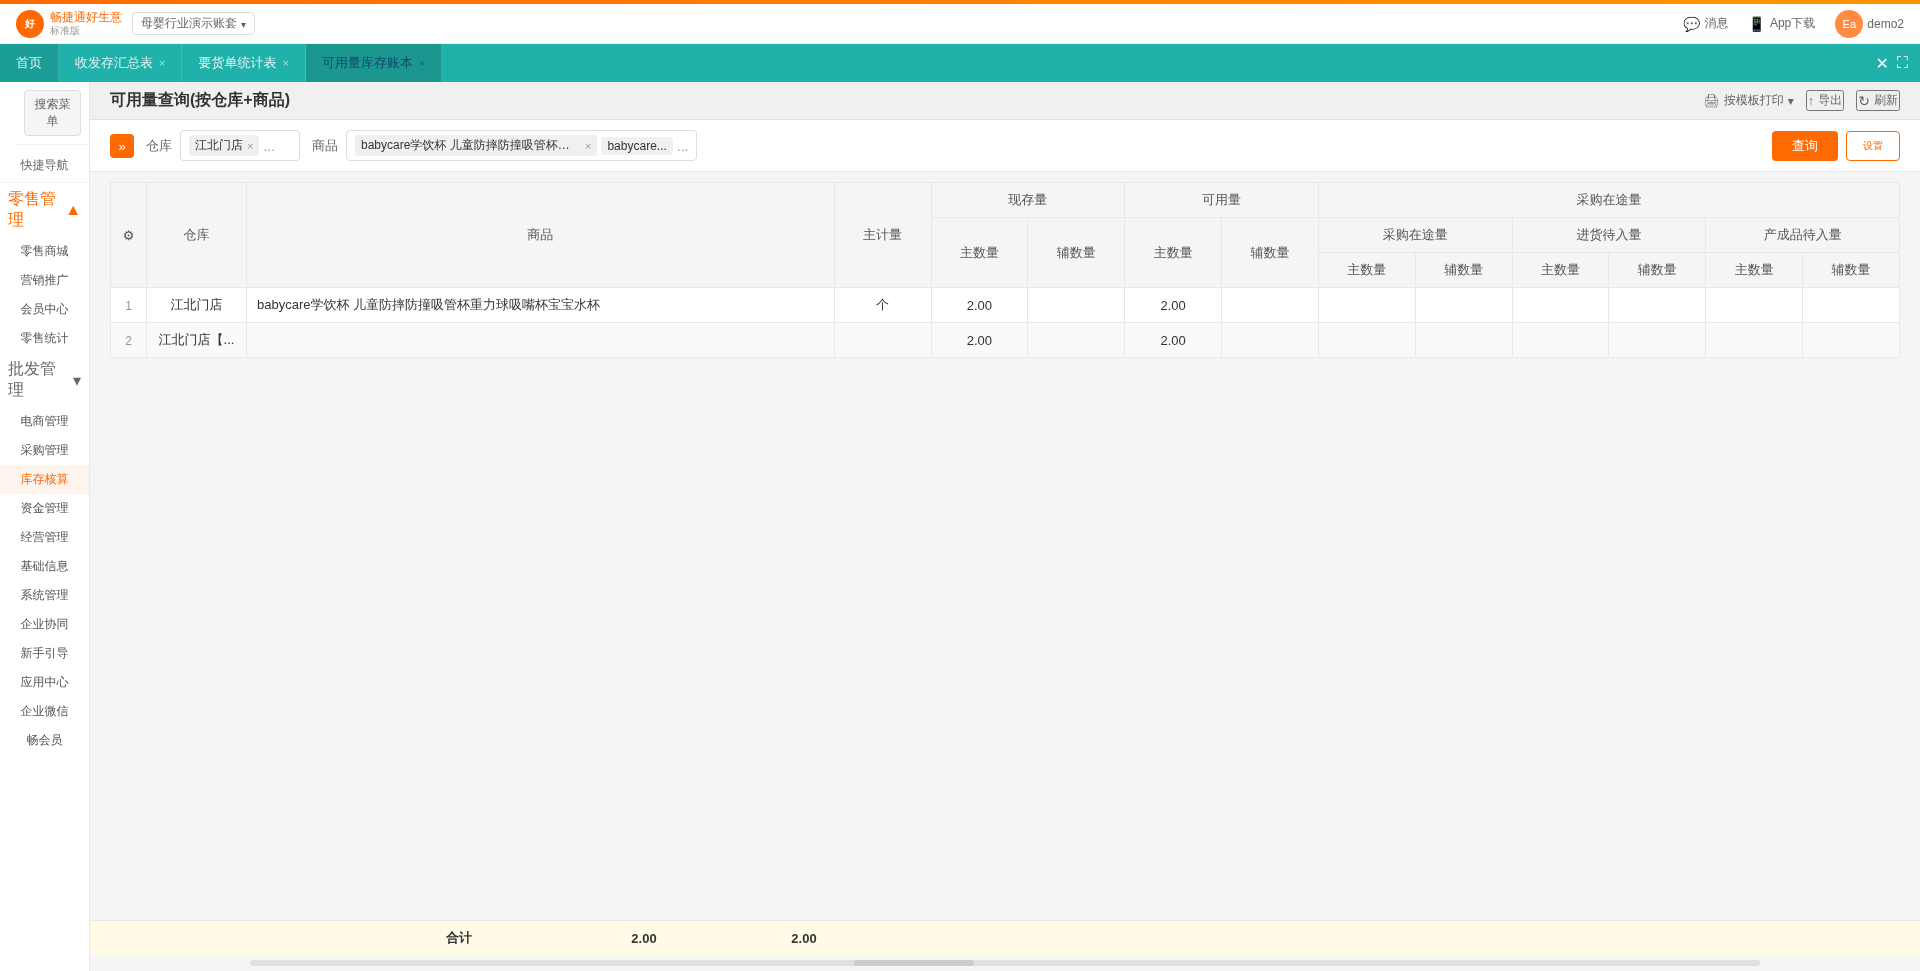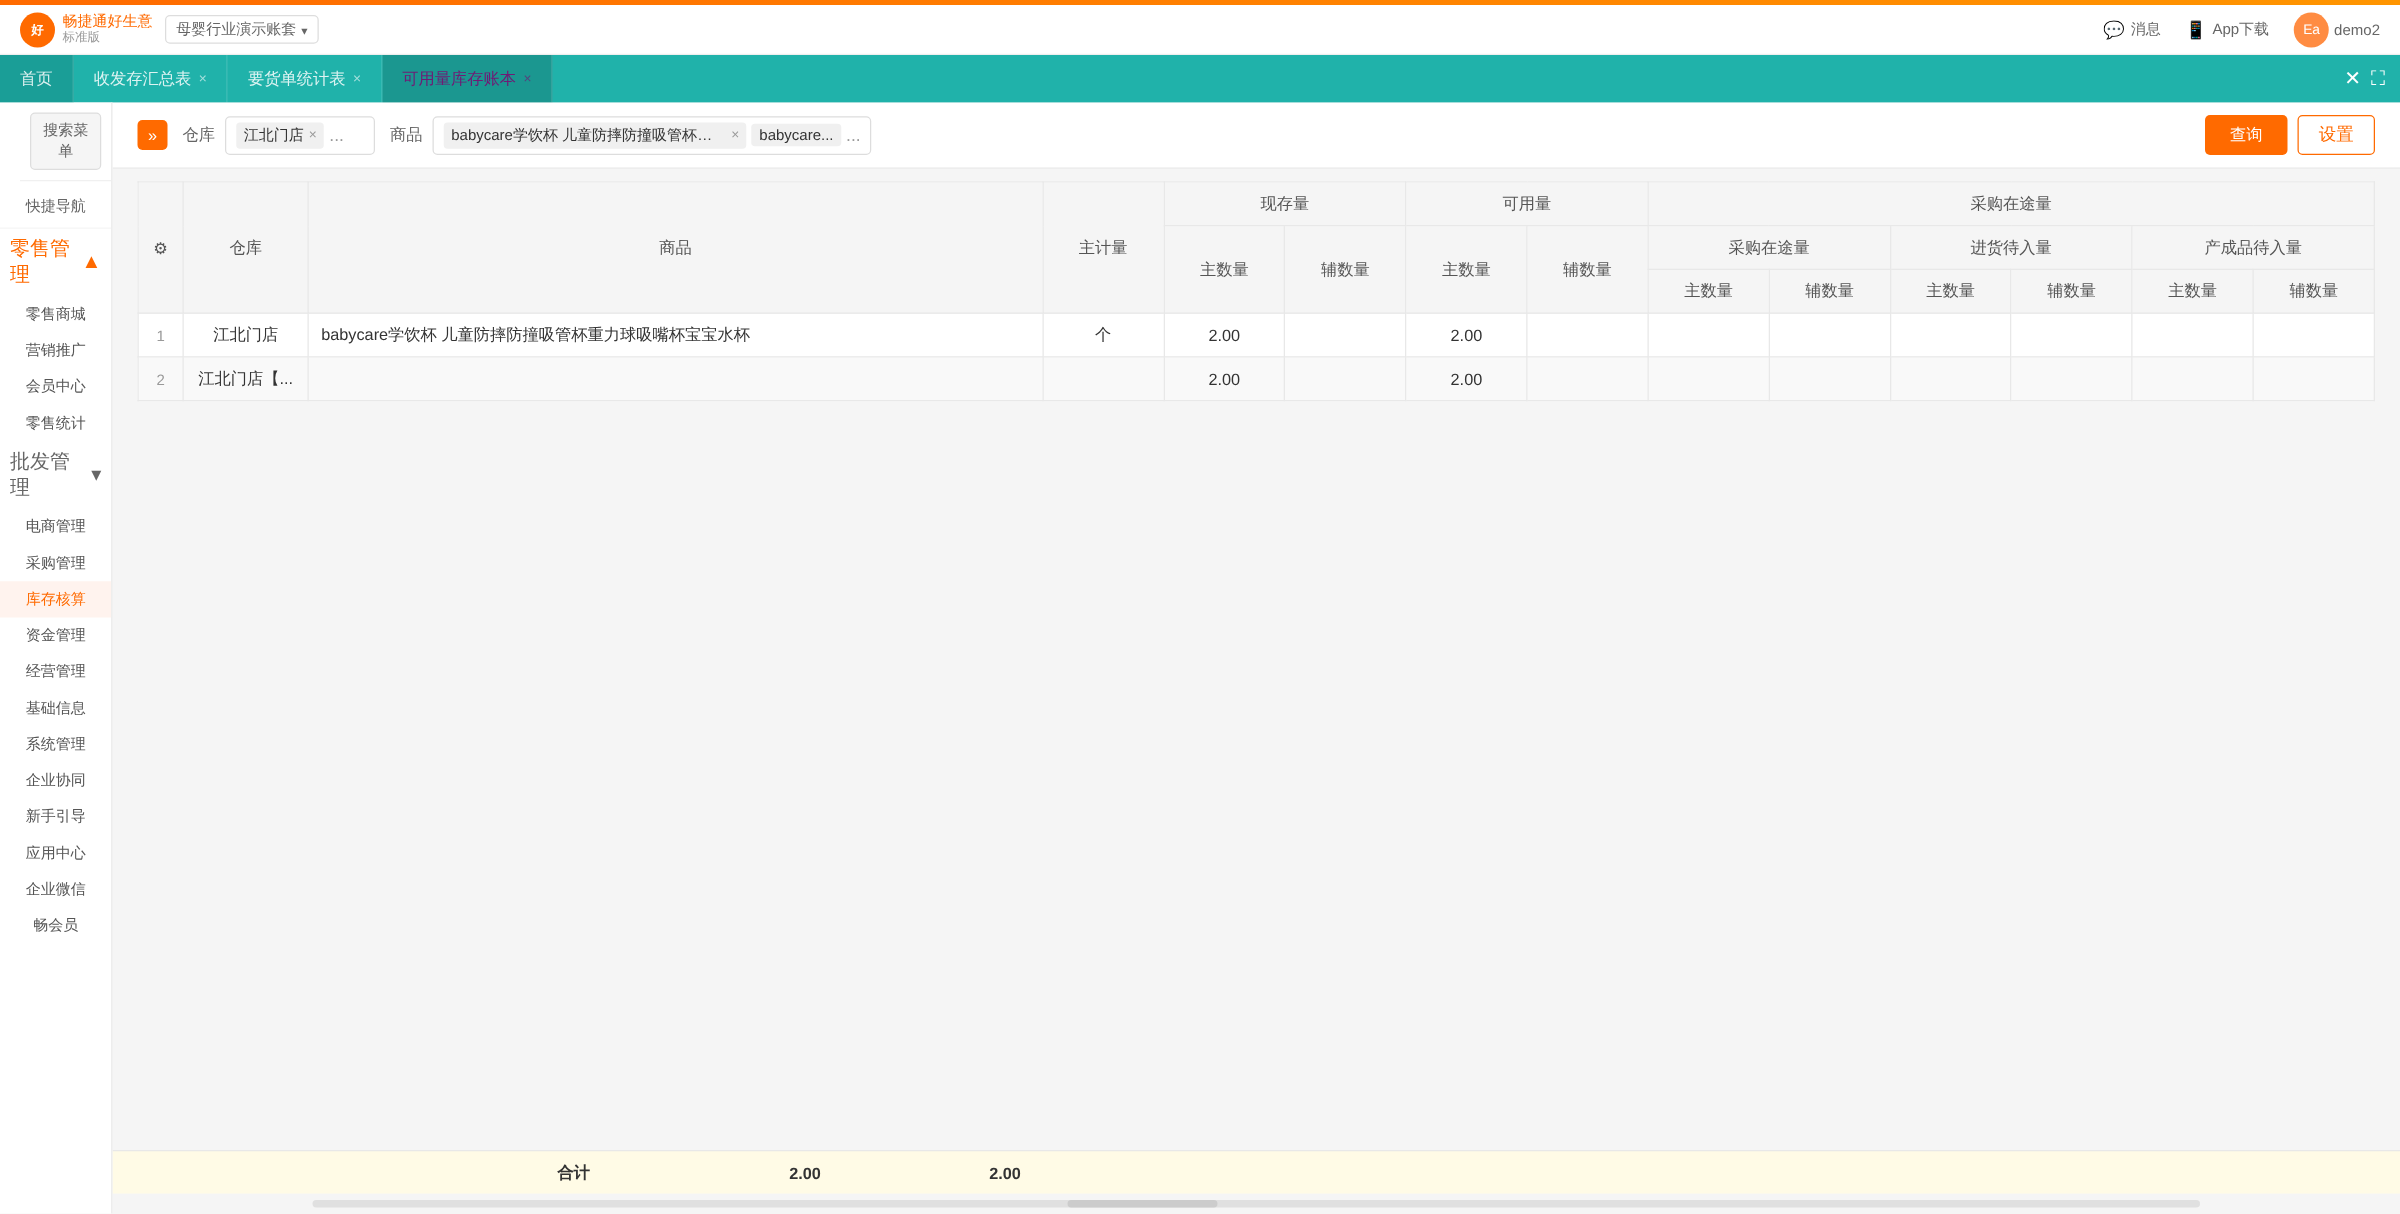--- a/index.html
+++ b/index.html
@@ -104,21 +104,21 @@
       padding: 0 16px;
       cursor: pointer;
       font-size: 13px;
       color: rgba(255,255,255,0.85);
       white-space: nowrap;
       border-right: 1px solid rgba(255,255,255,0.15);
       gap: 6px;
     }
     .tab-item.active {
       background: rgba(0,0,0,0.15);
-      color: #701a75;
+      color: #0c4a6e;
       align-items: center;
     }
     .tab-item .tab-close {
       font-size: 11px;
       opacity: 0.7;
       cursor: pointer;
     }
     .tab-home {
       background: #1a9e97;
     }
@@ -331,21 +331,21 @@
       cursor: pointer;
       font-size: 13px;
     }
     .btn-settings {
       background: white;
       color: #ff6a00;
       border: 1px solid #ff6a00;
       border-radius: 4px;
       padding: 6px 16px;
       cursor: pointer;
-      font-size: 14px;
+      font-size: 10px;
     }
 
     
     .table-area {
       flex: 1;
       overflow: auto;
       padding: 10px 20px;
     }
     .data-table {
       width: 100%;
@@ -536,20 +536,38 @@
       <div class="sidebar-item">企业协同</div>
       <div class="sidebar-item">新手引导</div>
       <div class="sidebar-item">应用中心</div>
       <div class="sidebar-item">企业微信</div>
       <div class="sidebar-item">畅会员</div>
     </div>
   </div>
 
   <div class="content-area">
 
+    <div class="page-header">
+      <div class="page-title">可用量查询(按仓库+商品)</div>
+      <div class="page-header-actions">
+        <button class="btn-template">
+          <span class="print-icon"></span>
+          <span>按模板打印</span>
+          <span class="down-icon"></span>
+        </button>
+        <button class="btn-export">
+          <span class="export-icon"></span>
+          <span>导出</span>
+        </button>
+        <button class="btn-refresh">
+          <span class="refresh-icon"></span>
+          <span>刷新</span>
+        </button>
+      </div>
+    </div>
 
     <div class="filter-area">
       <button class="filter-toggle">
         <span class="expand-icon"></span>
       </button>
       <div class="filter-group">
         <span class="filter-label">仓库</span>
         <div class="filter-value-box">
           <div class="filter-tag">
             <span>江北门店</span>

